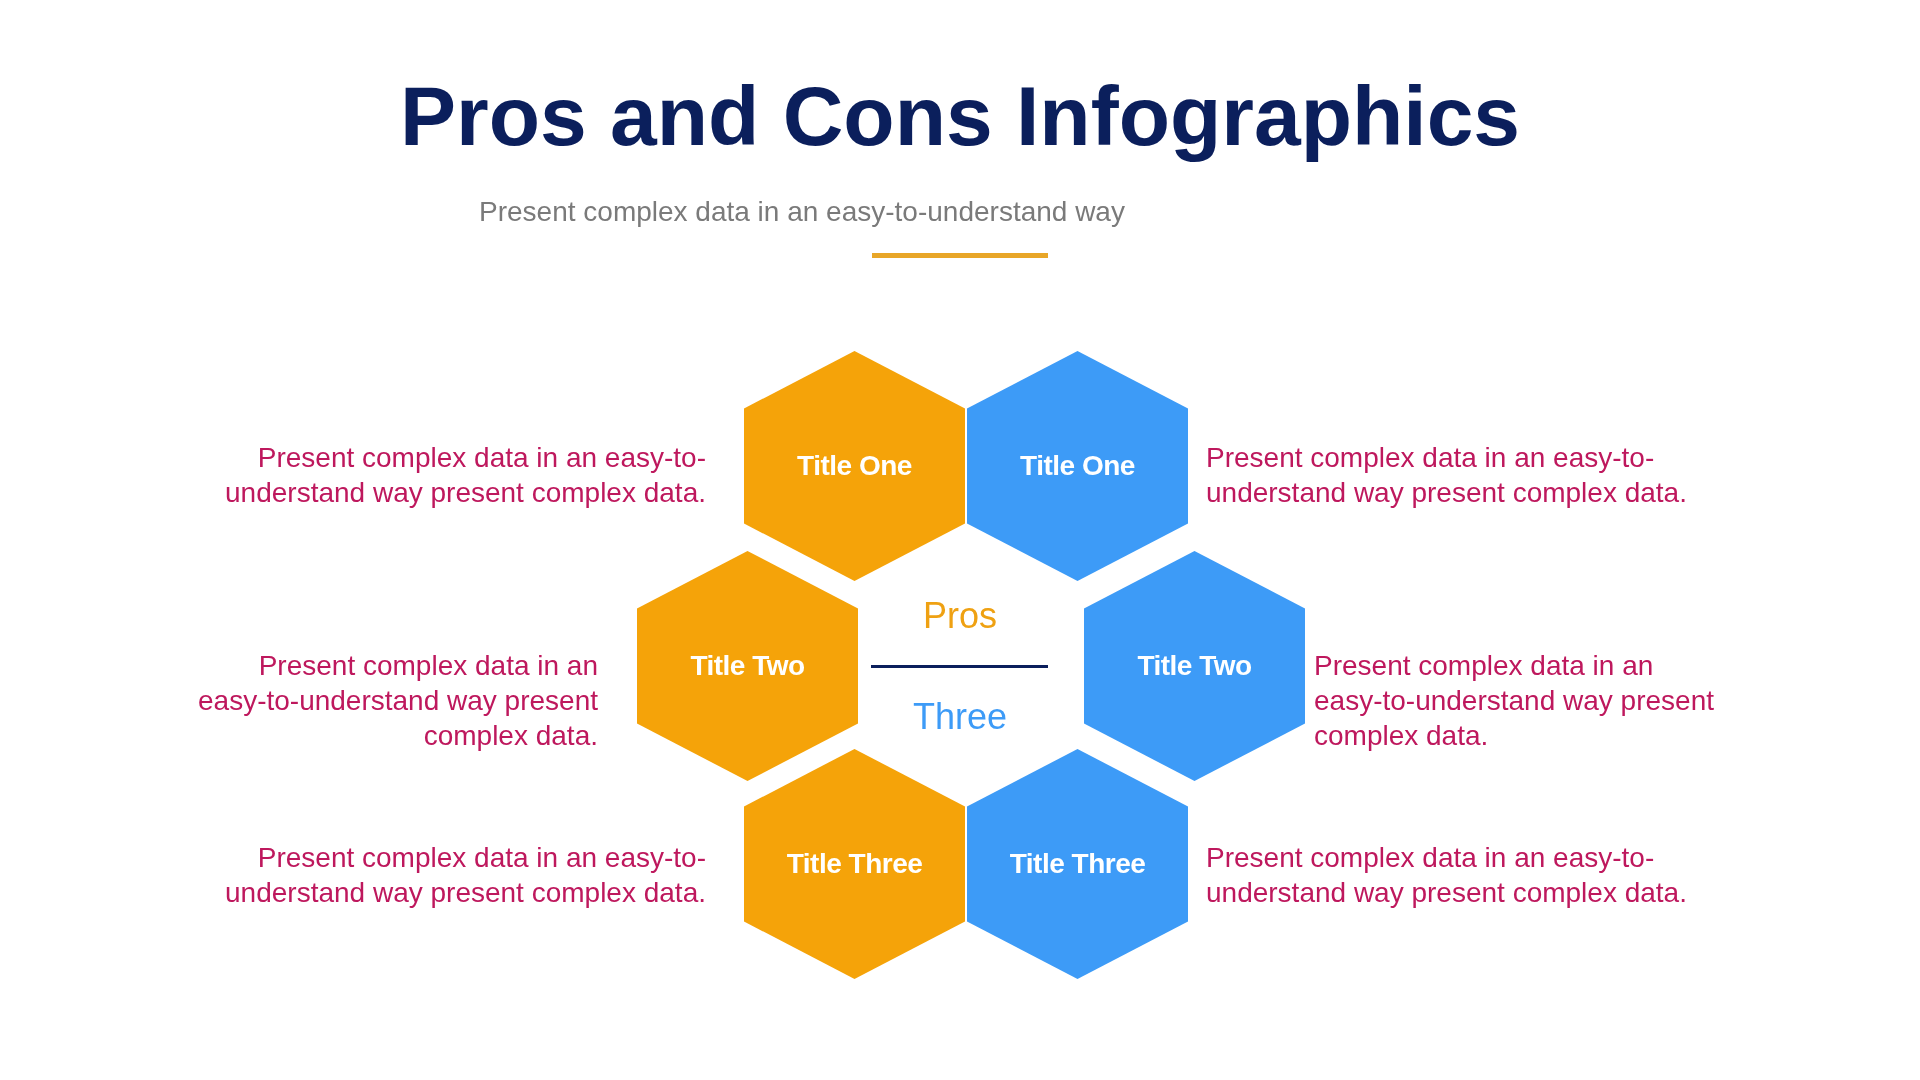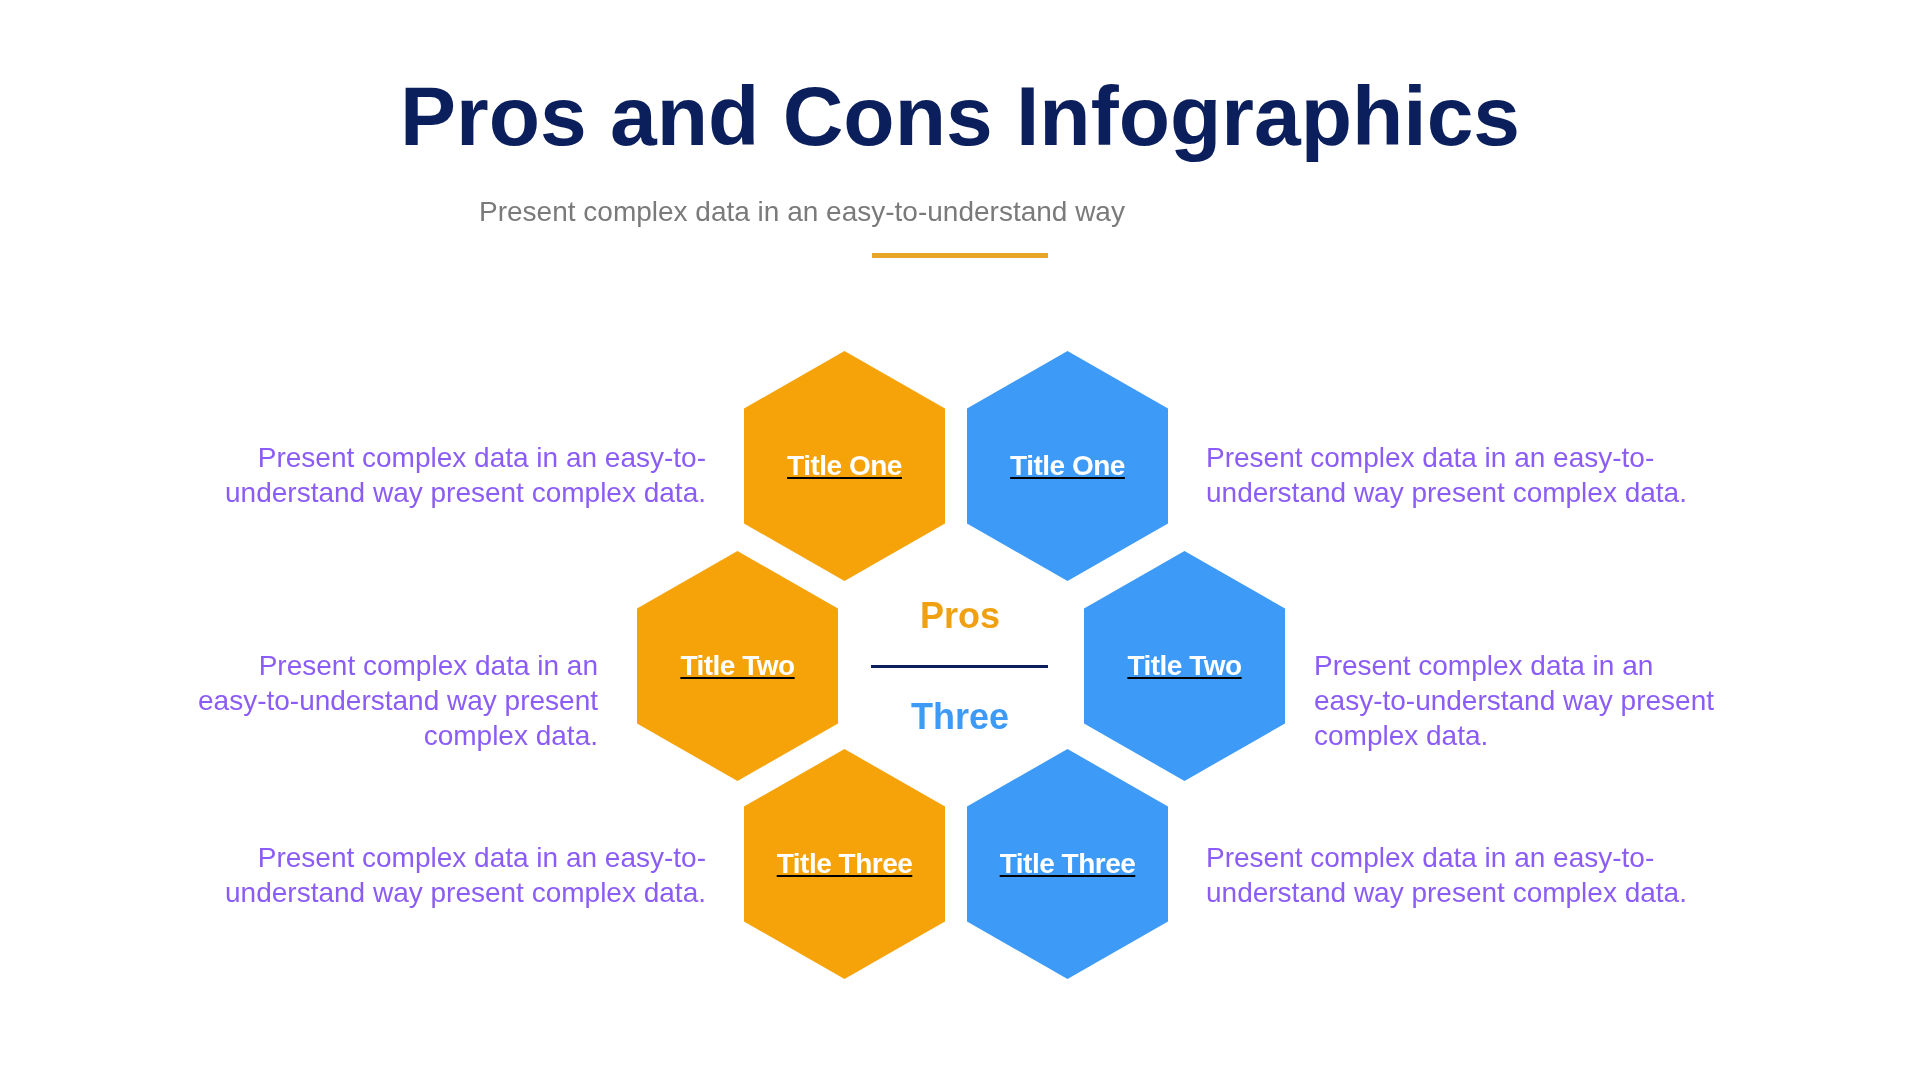--- a/index.html
+++ b/index.html
@@ -1,27 +1,27 @@
 <!DOCTYPE html>
 <html><head>
 <meta charset="utf-8">
 <style>
   html,body{margin:0;padding:0;}
   body{width:1920px;height:1080px;background:#ffffff;position:relative;overflow:hidden;font-family:"Liberation Sans","DejaVu Sans",sans-serif;}
   .title{position:absolute;left:0;width:1920px;top:68px;text-align:center;font-size:84px;font-weight:bold;color:#0B1F5C;letter-spacing:0px;line-height:96px;}
   .subtitle{position:absolute;left:0;width:1604px;top:194px;text-align:center;font-size:28px;color:#7a7a7a;line-height:36px;}
   .rule{position:absolute;left:872px;top:253px;width:176px;height:5px;background:#E8A628;}
-  .hex{position:absolute;width:201px;height:230px;clip-path:polygon(50% 0%,100% 25%,100% 75%,50% 100%,0% 75%,0% 25%);display:flex;align-items:center;justify-content:center;text-decoration:underline;}
+  .hex{position:absolute;width:221px;height:230px;clip-path:polygon(50% 0%,100% 25%,100% 75%,50% 100%,0% 75%,0% 25%);display:flex;align-items:center;justify-content:center;}
   .hex span{color:#ffffff;font-weight:bold;font-size:28px;letter-spacing:-0.5px;}
   .orange{background:#F5A309;}
   .blue{background:#3D9BF7;}
-  .desc{position:absolute;font-size:28px;color:#8b5cf6;line-height:35px;white-space:pre-line;}
+  .desc{position:absolute;font-size:28px;color:#be185d;line-height:35px;white-space:pre-line;}
   .desc.left{text-align:right;}
   .desc.right{text-align:left;}
-  .center-label{position:absolute;left:860px;width:200px;text-align:center;font-weight:bold;font-size:36px;}
+  .center-label{position:absolute;left:860px;width:200px;text-align:center;font-weight:normal;font-size:36px;}
   .pros{top:595px;color:#EFA112;}
   .cons{top:696px;color:#3D9BF7;}
   .divider{position:absolute;left:871px;top:665px;width:177px;height:3px;background:#0B1F5C;}
 </style>
 </head>
 <body>
 
 <div class="title">Pros and Cons Infographics</div>
 <div class="subtitle">Present complex data in an easy-to-understand way</div>
 <div class="rule"></div>

